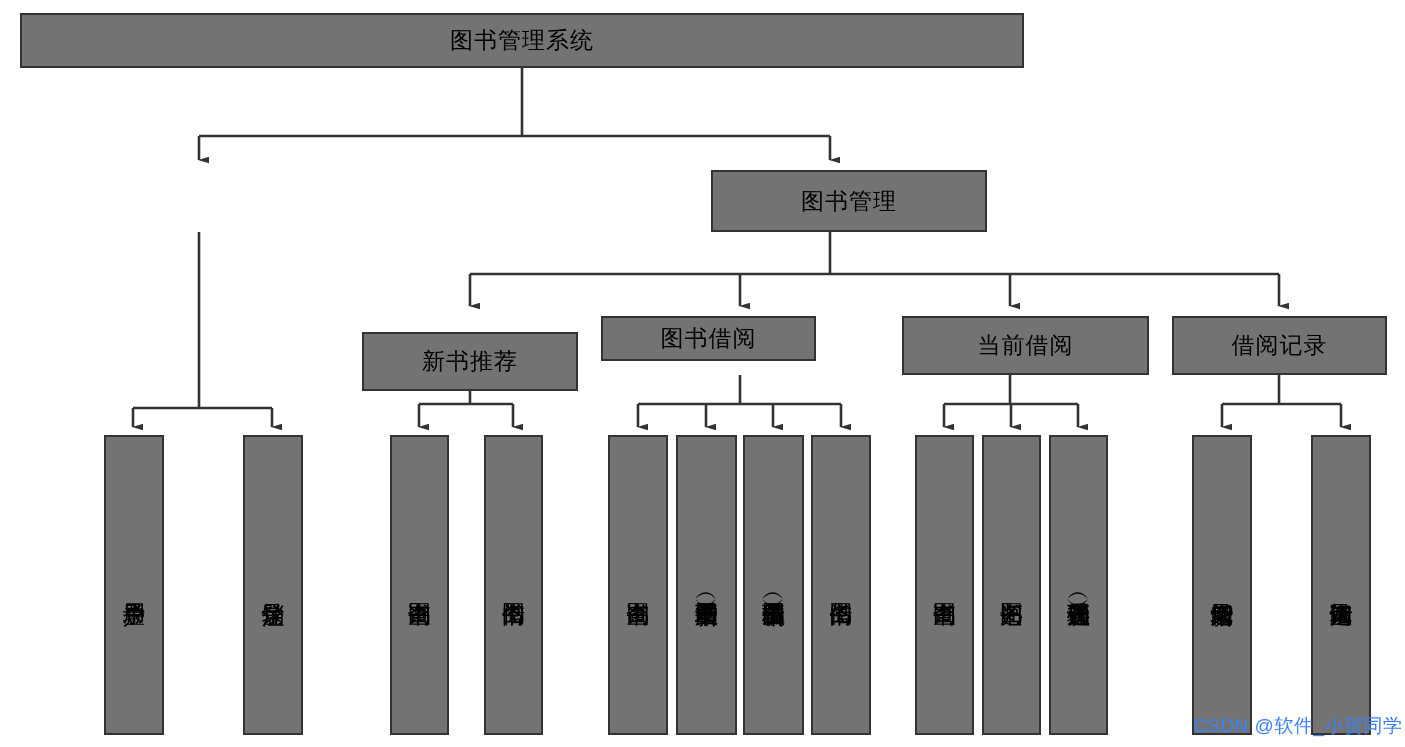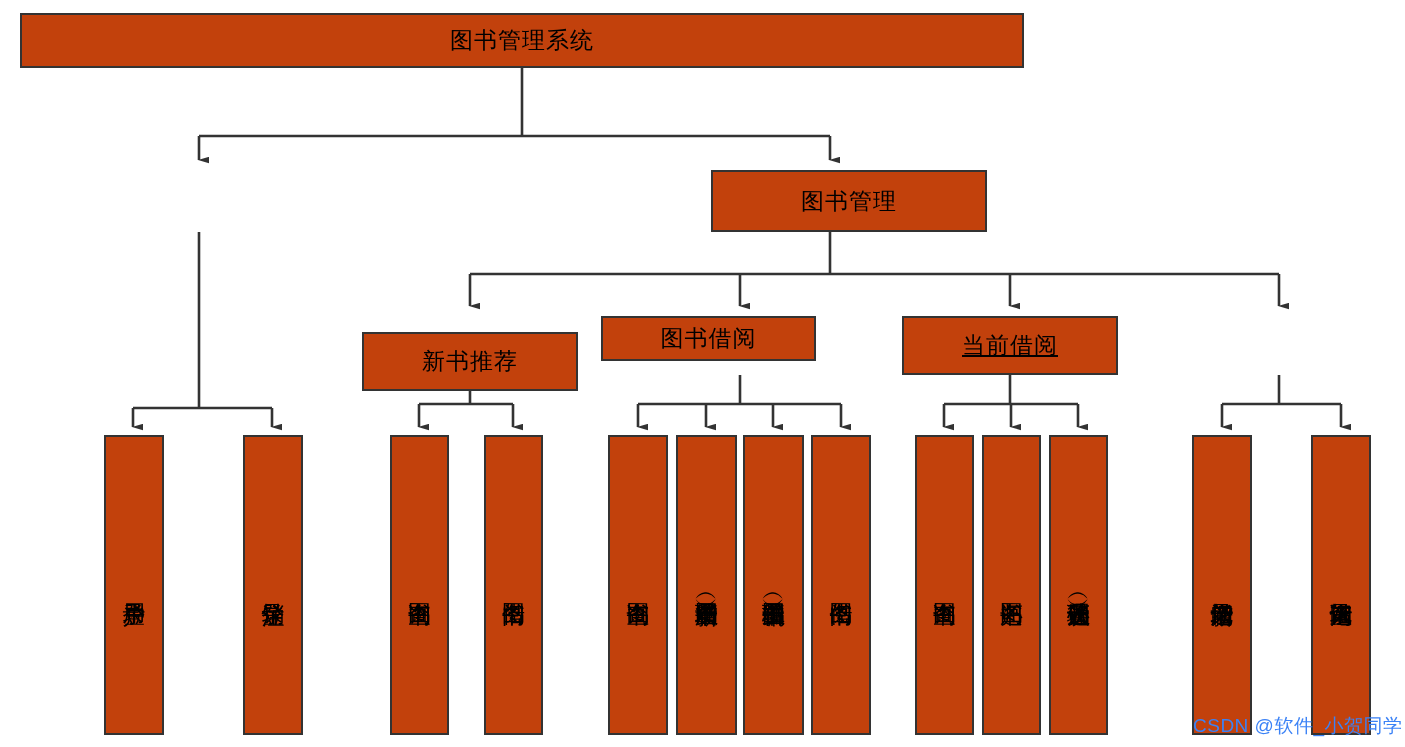--- a/index.html
+++ b/index.html
@@ -14,21 +14,21 @@
     position: relative;
     width: 1405px;
     height: 747px;
     background: #ffffff;
     overflow: hidden;
   }
   .node {
     position: absolute;
     box-sizing: border-box;
     border: 2px solid #333333;
-    background: #c2410c;
+    background: #737373;
     display: flex;
     align-items: center;
     justify-content: center;
     color: #000000;
   }
   .node.horiz {
     font-size: 23px;
     letter-spacing: 1px;
   }
   .node.vert {
@@ -122,22 +122,25 @@
   <div class="node horiz" style="left:711px; top:170px; width:276px; height:62px;">
     <span class="nlabel">图书管理</span>
   </div>
 
   <div class="node horiz" style="left:362px; top:316px; width:216px; height:59px;margin-top:16px;">
     <span class="nlabel">新书推荐</span>
   </div>
   <div class="node horiz" style="left:601px; top:316px; width:215px; height:45px;font-family:Liberation Serif, serif;">
     <span class="nlabel">图书借阅</span>
   </div>
-  <div class="node horiz" style="left:902px; top:316px; width:216px; height:59px;text-decoration:underline;">
+  <div class="node horiz" style="left:902px; top:316px; width:247px; height:59px;">
     <span class="nlabel">当前借阅</span>
+  </div>
+  <div class="node horiz" style="left:1172px; top:316px; width:215px; height:59px;">
+    <span class="nlabel">借阅记录</span>
   </div>
 
   <div class="node vert" style="left:104px; top:435px; width:60px; height:300px;">
     <span class="nlabel">用户登录</span>
   </div>
   <div class="node vert" style="left:243px; top:435px; width:60px; height:300px;">
     <span class="nlabel">注销登录</span>
   </div>
 
   <div class="node vert" style="left:390px; top:435px; width:59px; height:300px;">

